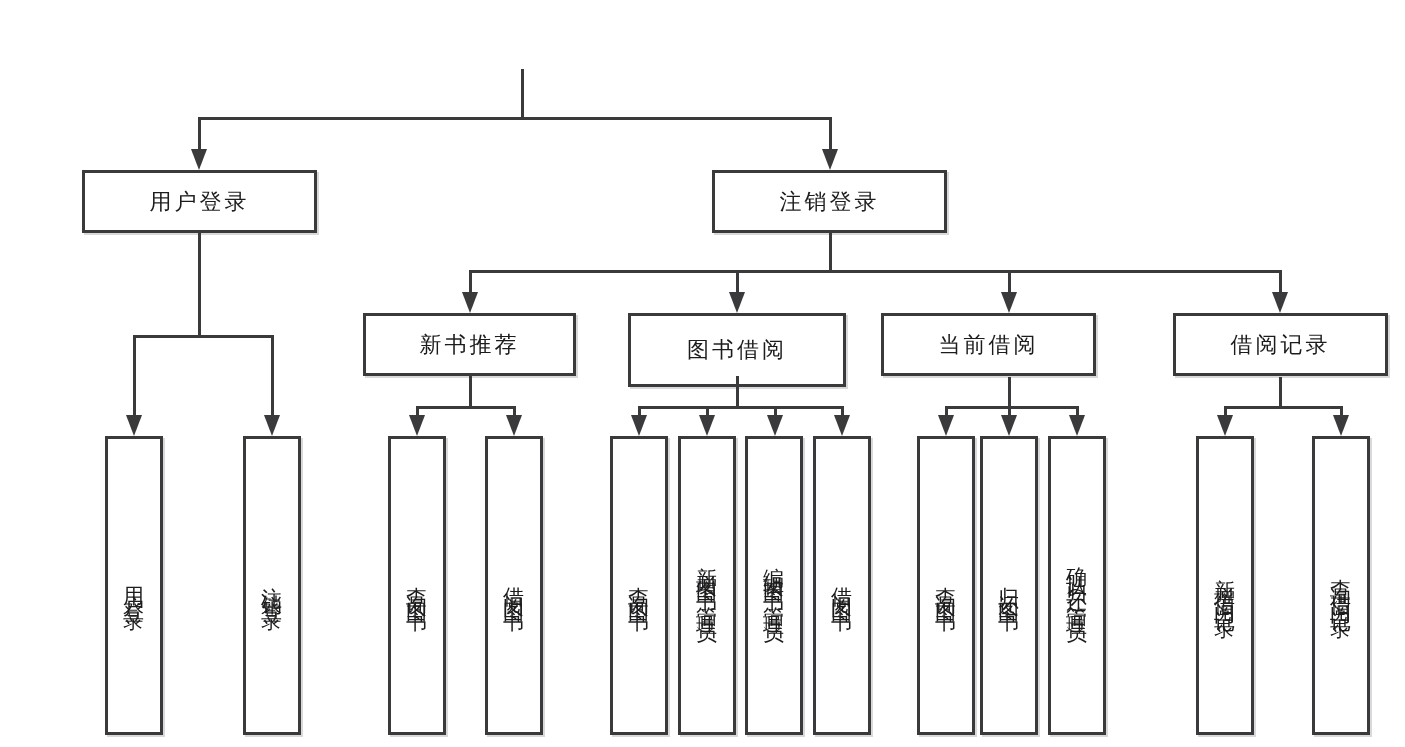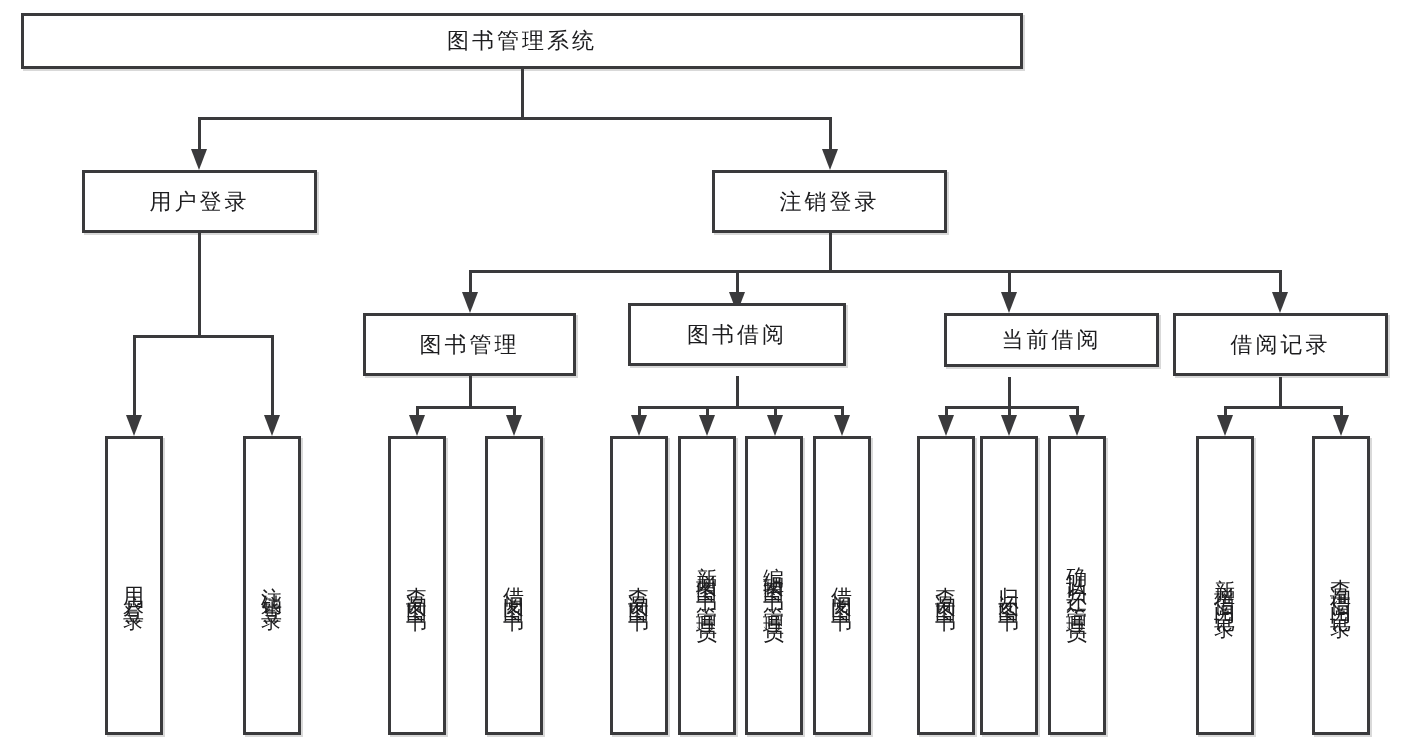--- a/index.html
+++ b/index.html
@@ -27,21 +27,20 @@
   .watermark{
     position:absolute;right:14px;top:712px;
     font-size:21px;letter-spacing:1px;color:#b6b7ba;z-index:5;white-space:nowrap;
   }
 </style>
 </head>
 <body>
 
 <div id="stage">
 
-  <div class="box" style="left:21px;top:13px;width:1002px;height:56px">图书管理系统</div>
 
   <div class="vl" style="left:521px;top:69px;height:49px"></div>
   <div class="hl" style="left:198px;top:117px;width:633px"></div>
   <div class="vl" style="left:198px;top:117px;height:34px"></div>
   <div class="ah" style="left:191px;top:149px"></div>
   <div class="vl" style="left:829px;top:117px;height:34px"></div>
   <div class="ah" style="left:822px;top:149px"></div>
 
   <div class="box" style="left:82px;top:170px;width:235px;height:63px">用户登录</div>
   <div class="box" style="left:712px;top:170px;width:235px;height:63px">注销登录</div>
@@ -57,23 +56,23 @@
   <div class="hl" style="left:469px;top:270px;width:812px"></div>
   <div class="vl" style="left:469px;top:270px;height:24px"></div>
   <div class="ah" style="left:462px;top:292px"></div>
   <div class="vl" style="left:736px;top:270px;height:24px"></div>
   <div class="ah" style="left:729px;top:292px"></div>
   <div class="vl" style="left:1008px;top:270px;height:24px"></div>
   <div class="ah" style="left:1001px;top:292px"></div>
   <div class="vl" style="left:1279px;top:270px;height:24px"></div>
   <div class="ah" style="left:1272px;top:292px"></div>
 
-  <div class="box" style="left:363px;top:313px;width:213px;height:63px">图书管理</div>
-  <div class="box" style="left:628px;top:303px;width:218px;height:63px">图书借阅</div>
-  <div class="box" style="left:944px;top:313px;width:215px;height:54px">当前借阅</div>
+  <div class="box" style="left:363px;top:313px;width:213px;height:63px">新书推荐</div>
+  <div class="box" style="left:628px;top:313px;width:218px;height:74px">图书借阅</div>
+  <div class="box" style="left:881px;top:313px;width:215px;height:63px">当前借阅</div>
   <div class="box" style="left:1173px;top:313px;width:215px;height:63px">借阅记录</div>
 
   <div class="vl" style="left:469px;top:376px;height:32px"></div>
   <div class="hl" style="left:416px;top:406px;width:99px"></div>
   <div class="vl" style="left:416px;top:406px;height:12px"></div>
   <div class="ah" style="left:409px;top:415px"></div>
   <div class="vl" style="left:513px;top:406px;height:12px"></div>
   <div class="ah" style="left:506px;top:415px"></div>
 
   <div class="vl" style="left:736px;top:376px;height:32px"></div>

